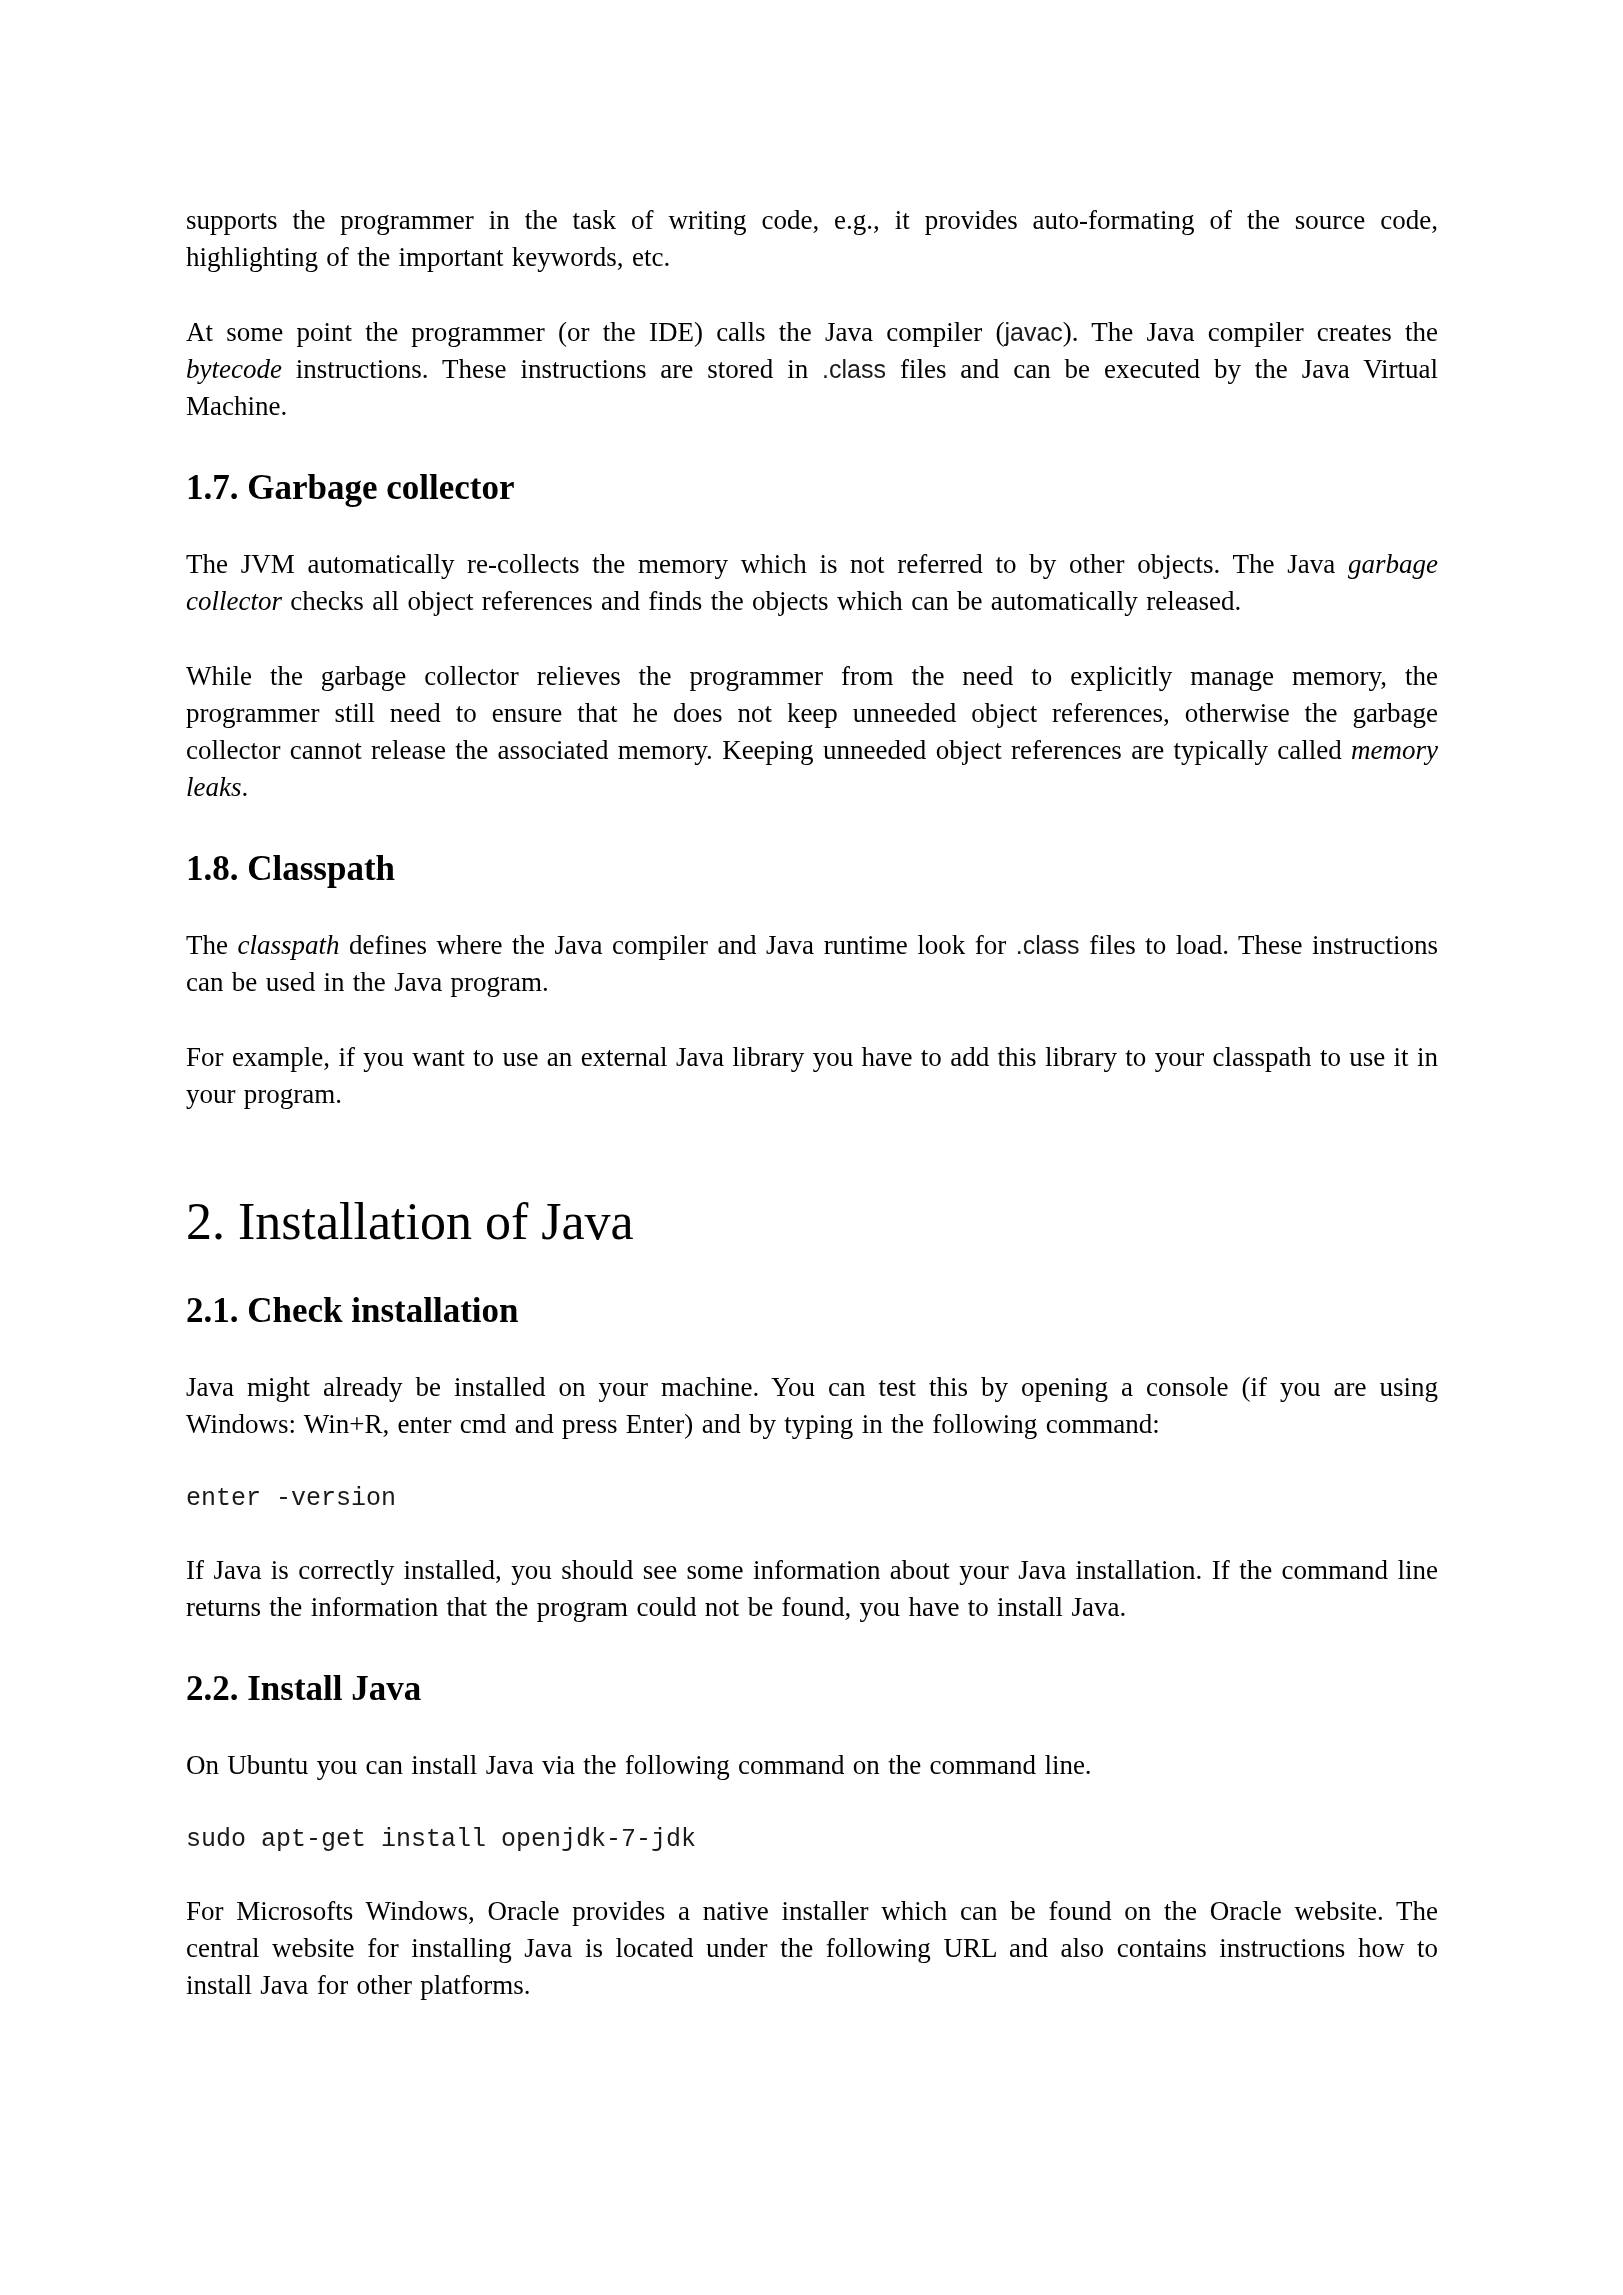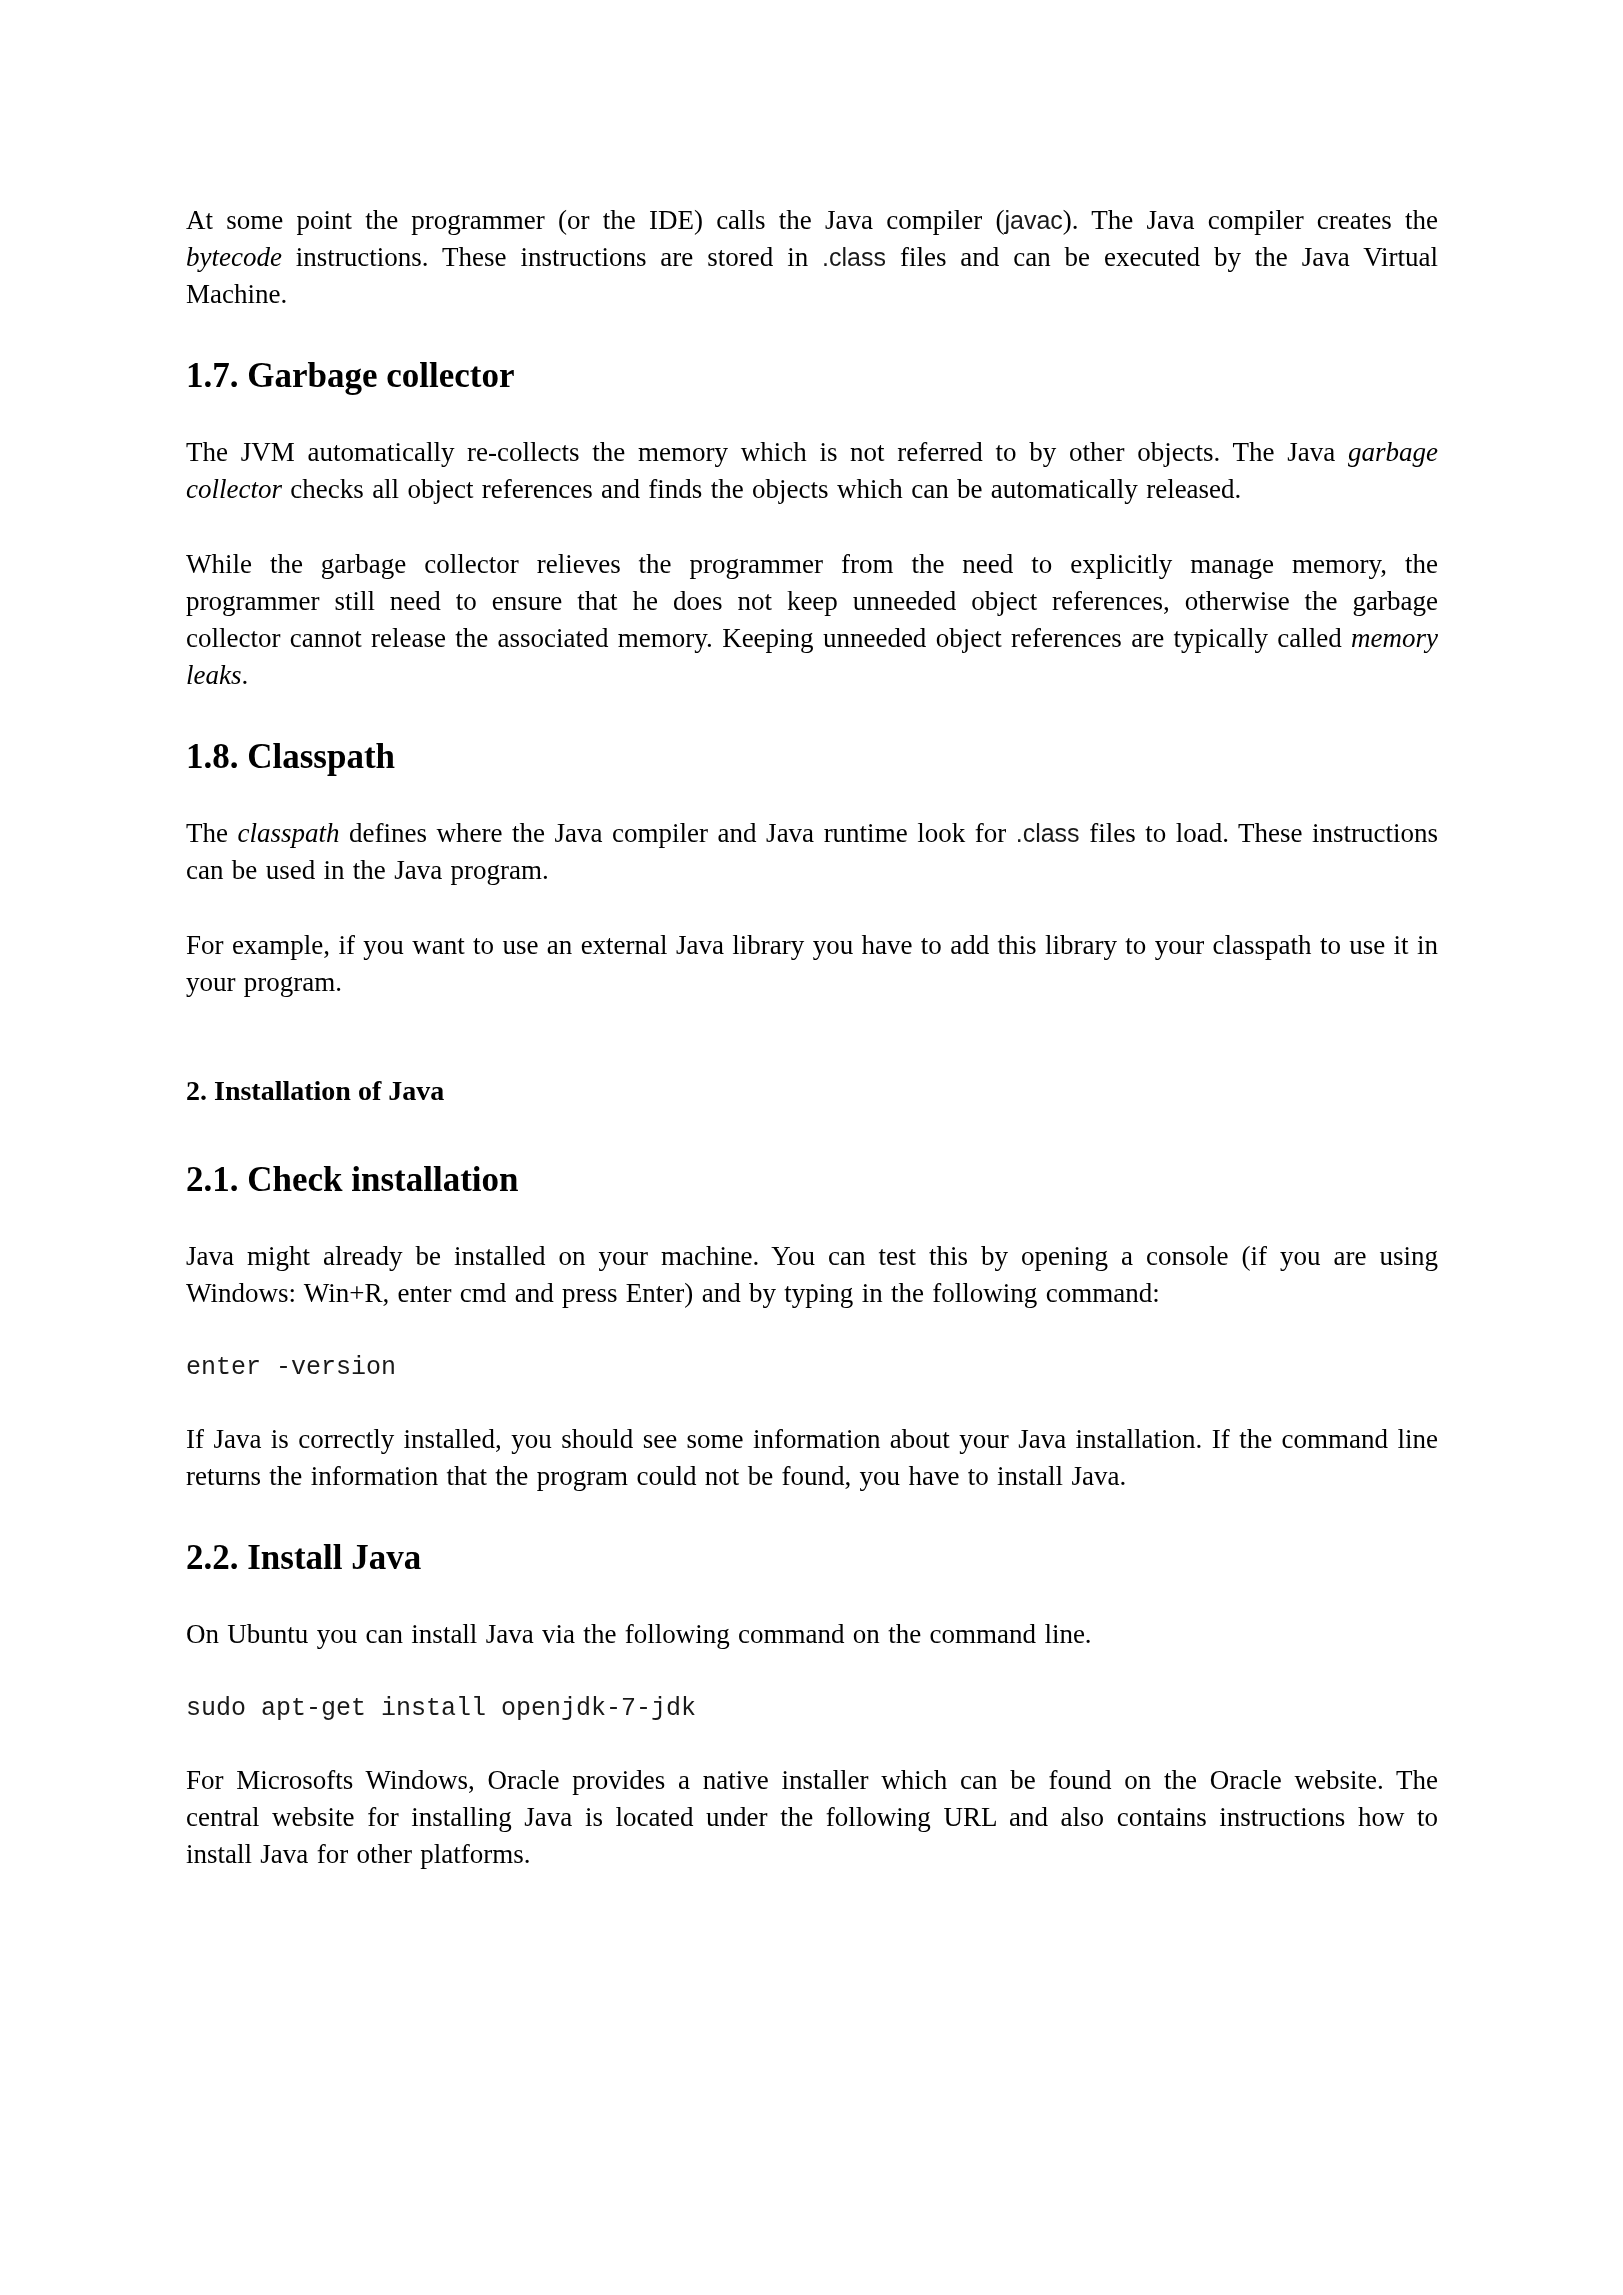--- a/index.html
+++ b/index.html
@@ -23,24 +23,24 @@
     overflow: hidden;
   }
   p.body-para {
     font-size: 27px;
     line-height: 37px;
     margin: 0 0 38px 0;
     text-align: justify;
     word-spacing: 1.6px;
   }
   h2.section-heading {
-    font-size: 28px;
+    font-size: 52px;
     line-height: 52px;
-    font-weight: bold;
-    margin: 64px 0 32px 0;
+    font-weight: normal;
+    margin: 83px 0 32px 0;
   }
   h3.subsection-heading {
     font-size: 35px;
     line-height: 41px;
     font-weight: bold;
     margin: 42px 0 38px 0;
   }
   pre.code-block {
     font-family: "Liberation Mono", "DejaVu Sans Mono", monospace;
     font-size: 25px;
@@ -55,20 +55,21 @@
     font-family: Liberation Sans, sans-serif;
     font-size: 25px;
     color: #1a1a1a;
   }
 </style>
 </head>
 <body>
 
 <div class="page">
 
+  <p class="body-para"><span class="seg-plain">supports the programmer in the task of writing code, e.g., it provides auto-formating of the source code, highlighting of the important keywords, etc.</span></p>
 
   <p class="body-para"><span class="seg-plain">At some point the programmer (or the IDE) calls the Java compiler (</span><span class="seg-code">javac</span><span class="seg-plain">). The Java compiler creates the </span><span class="seg-italic">bytecode</span><span class="seg-plain"> instructions. These instructions are stored in </span><span class="seg-code">.class</span><span class="seg-plain"> files and can be executed by the Java Virtual Machine.</span></p>
 
   <h3 class="subsection-heading">1.7. Garbage collector</h3>
 
   <p class="body-para"><span class="seg-plain">The JVM automatically re-collects the memory which is not referred to by other objects. The Java </span><span class="seg-italic">garbage collector</span><span class="seg-plain"> checks all object references and finds the objects which can be automatically released.</span></p>
 
   <p class="body-para"><span class="seg-plain">While the garbage collector relieves the programmer from the need to explicitly manage memory, the programmer still need to ensure that he does not keep unneeded object references, otherwise the garbage collector cannot release the associated memory. Keeping unneeded object references are typically called </span><span class="seg-italic">memory leaks</span><span class="seg-plain">.</span></p>
 
   <h3 class="subsection-heading">1.8. Classpath</h3>

